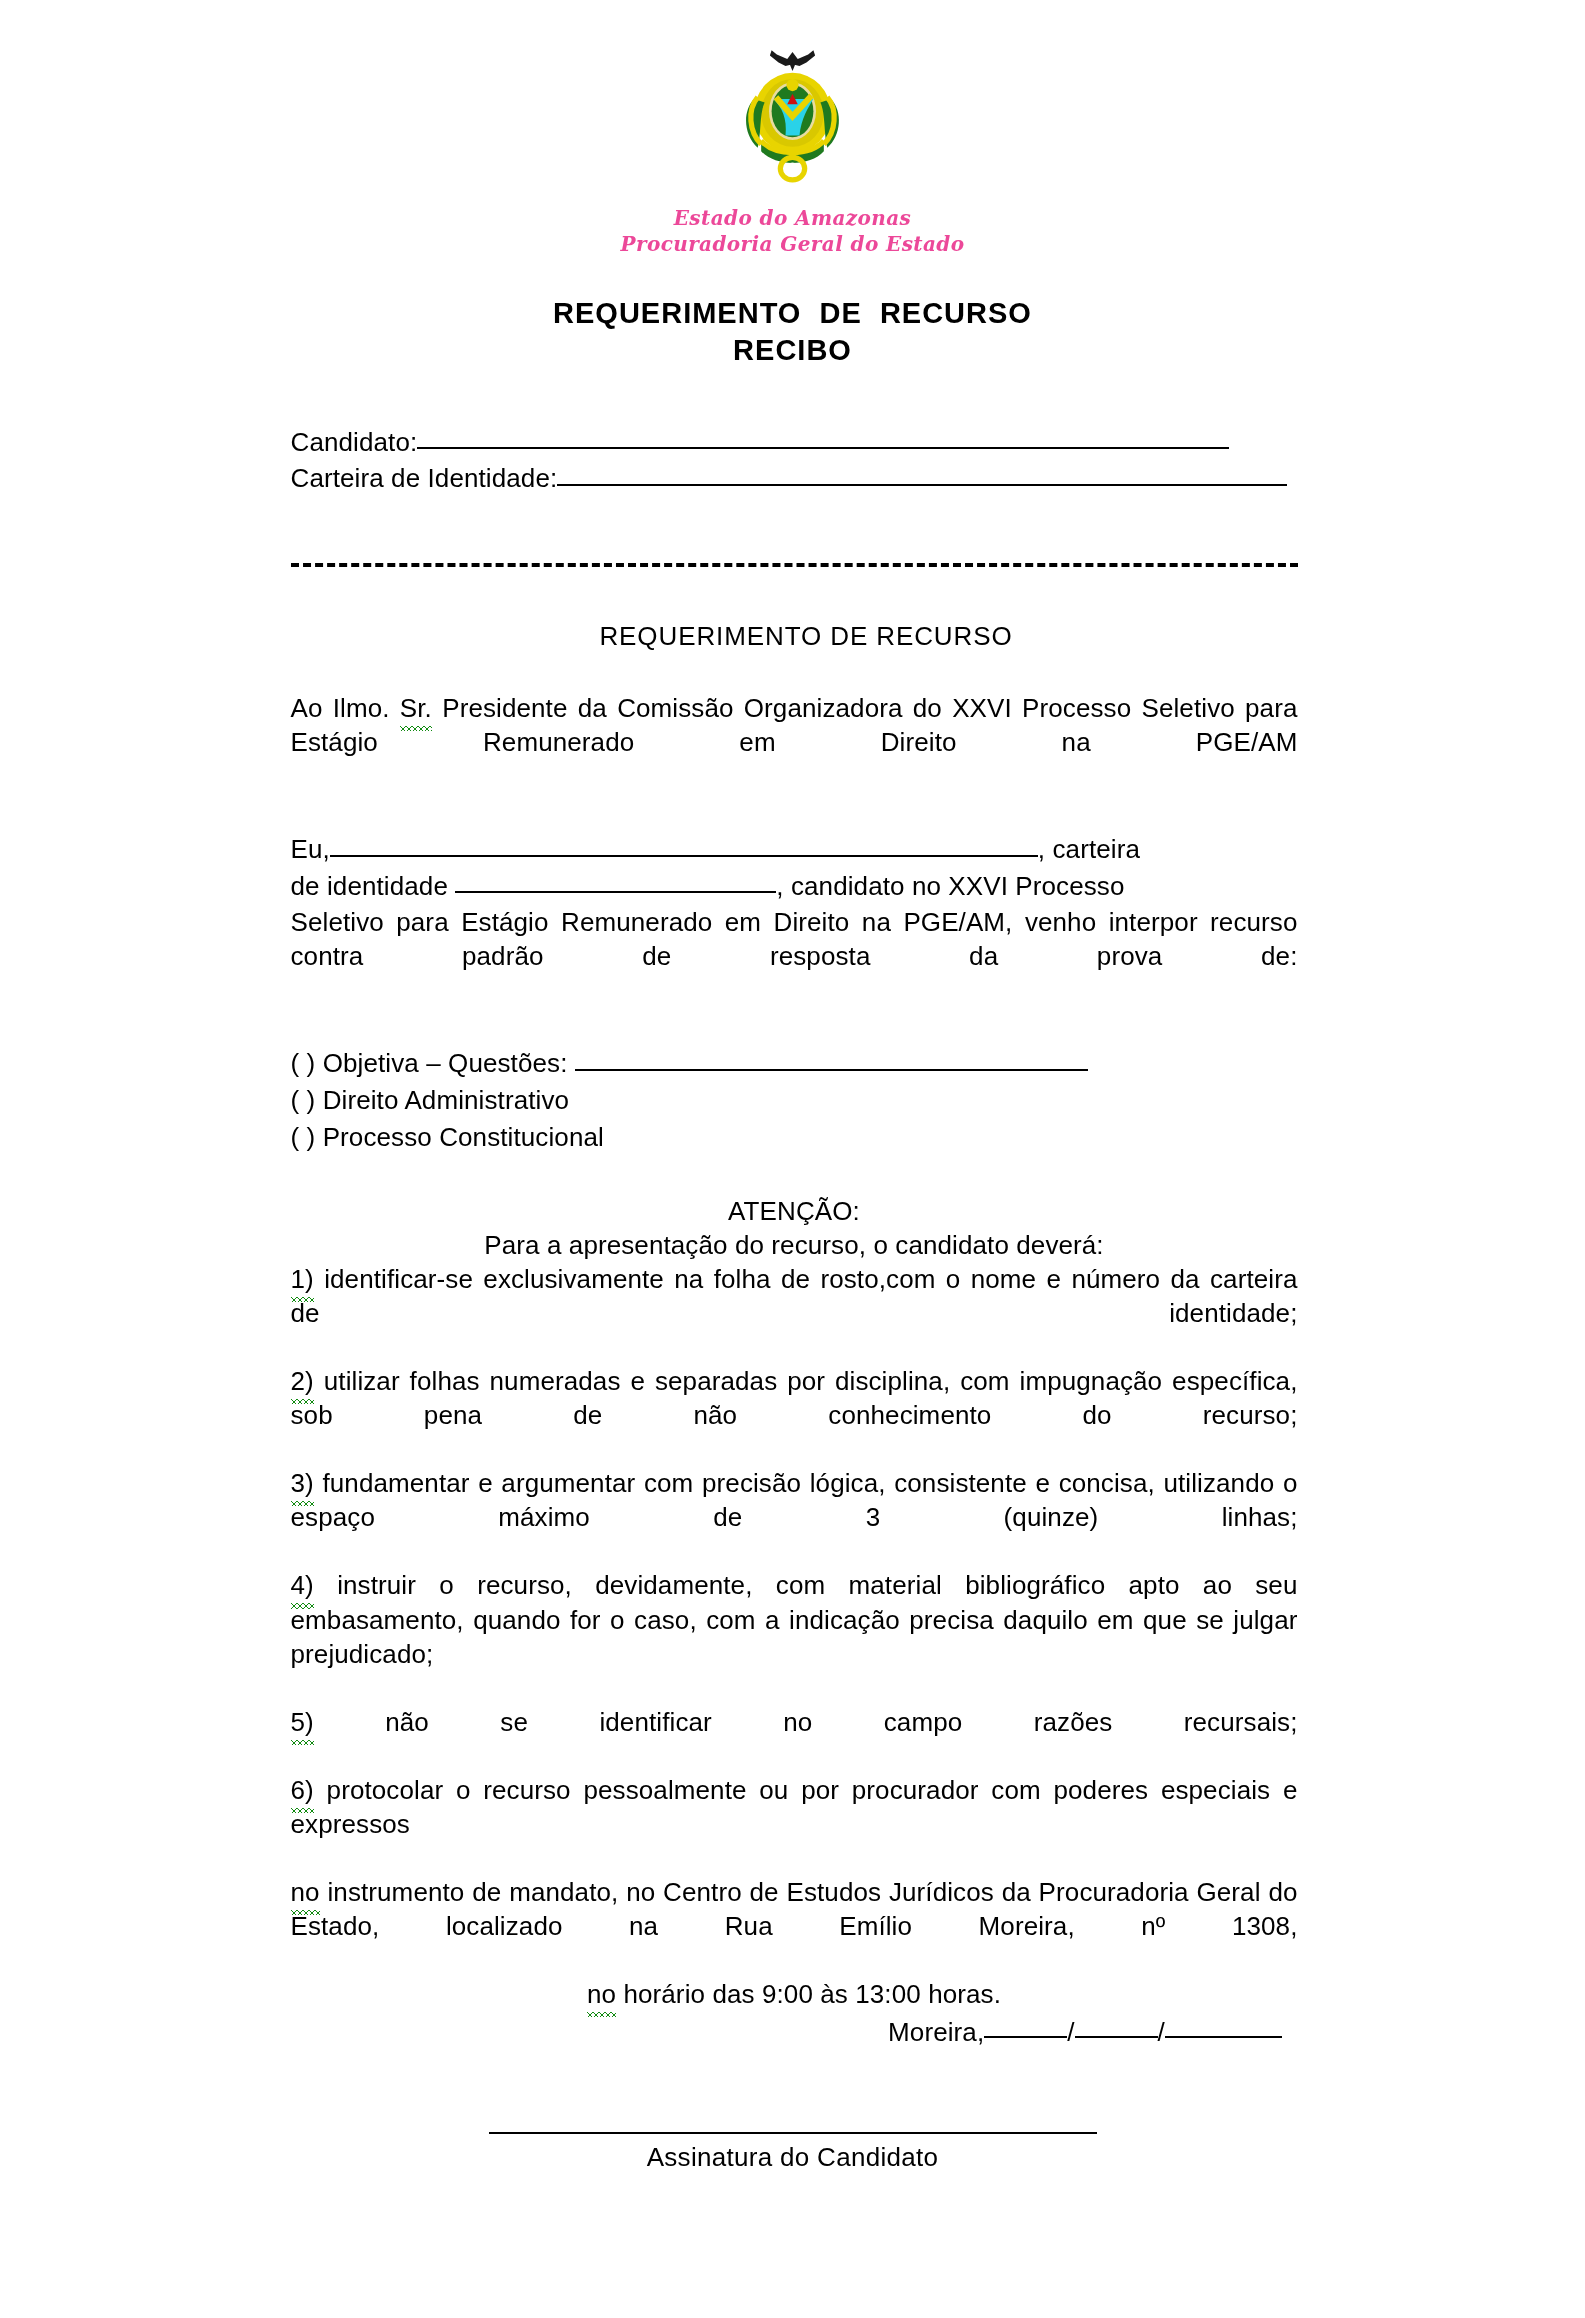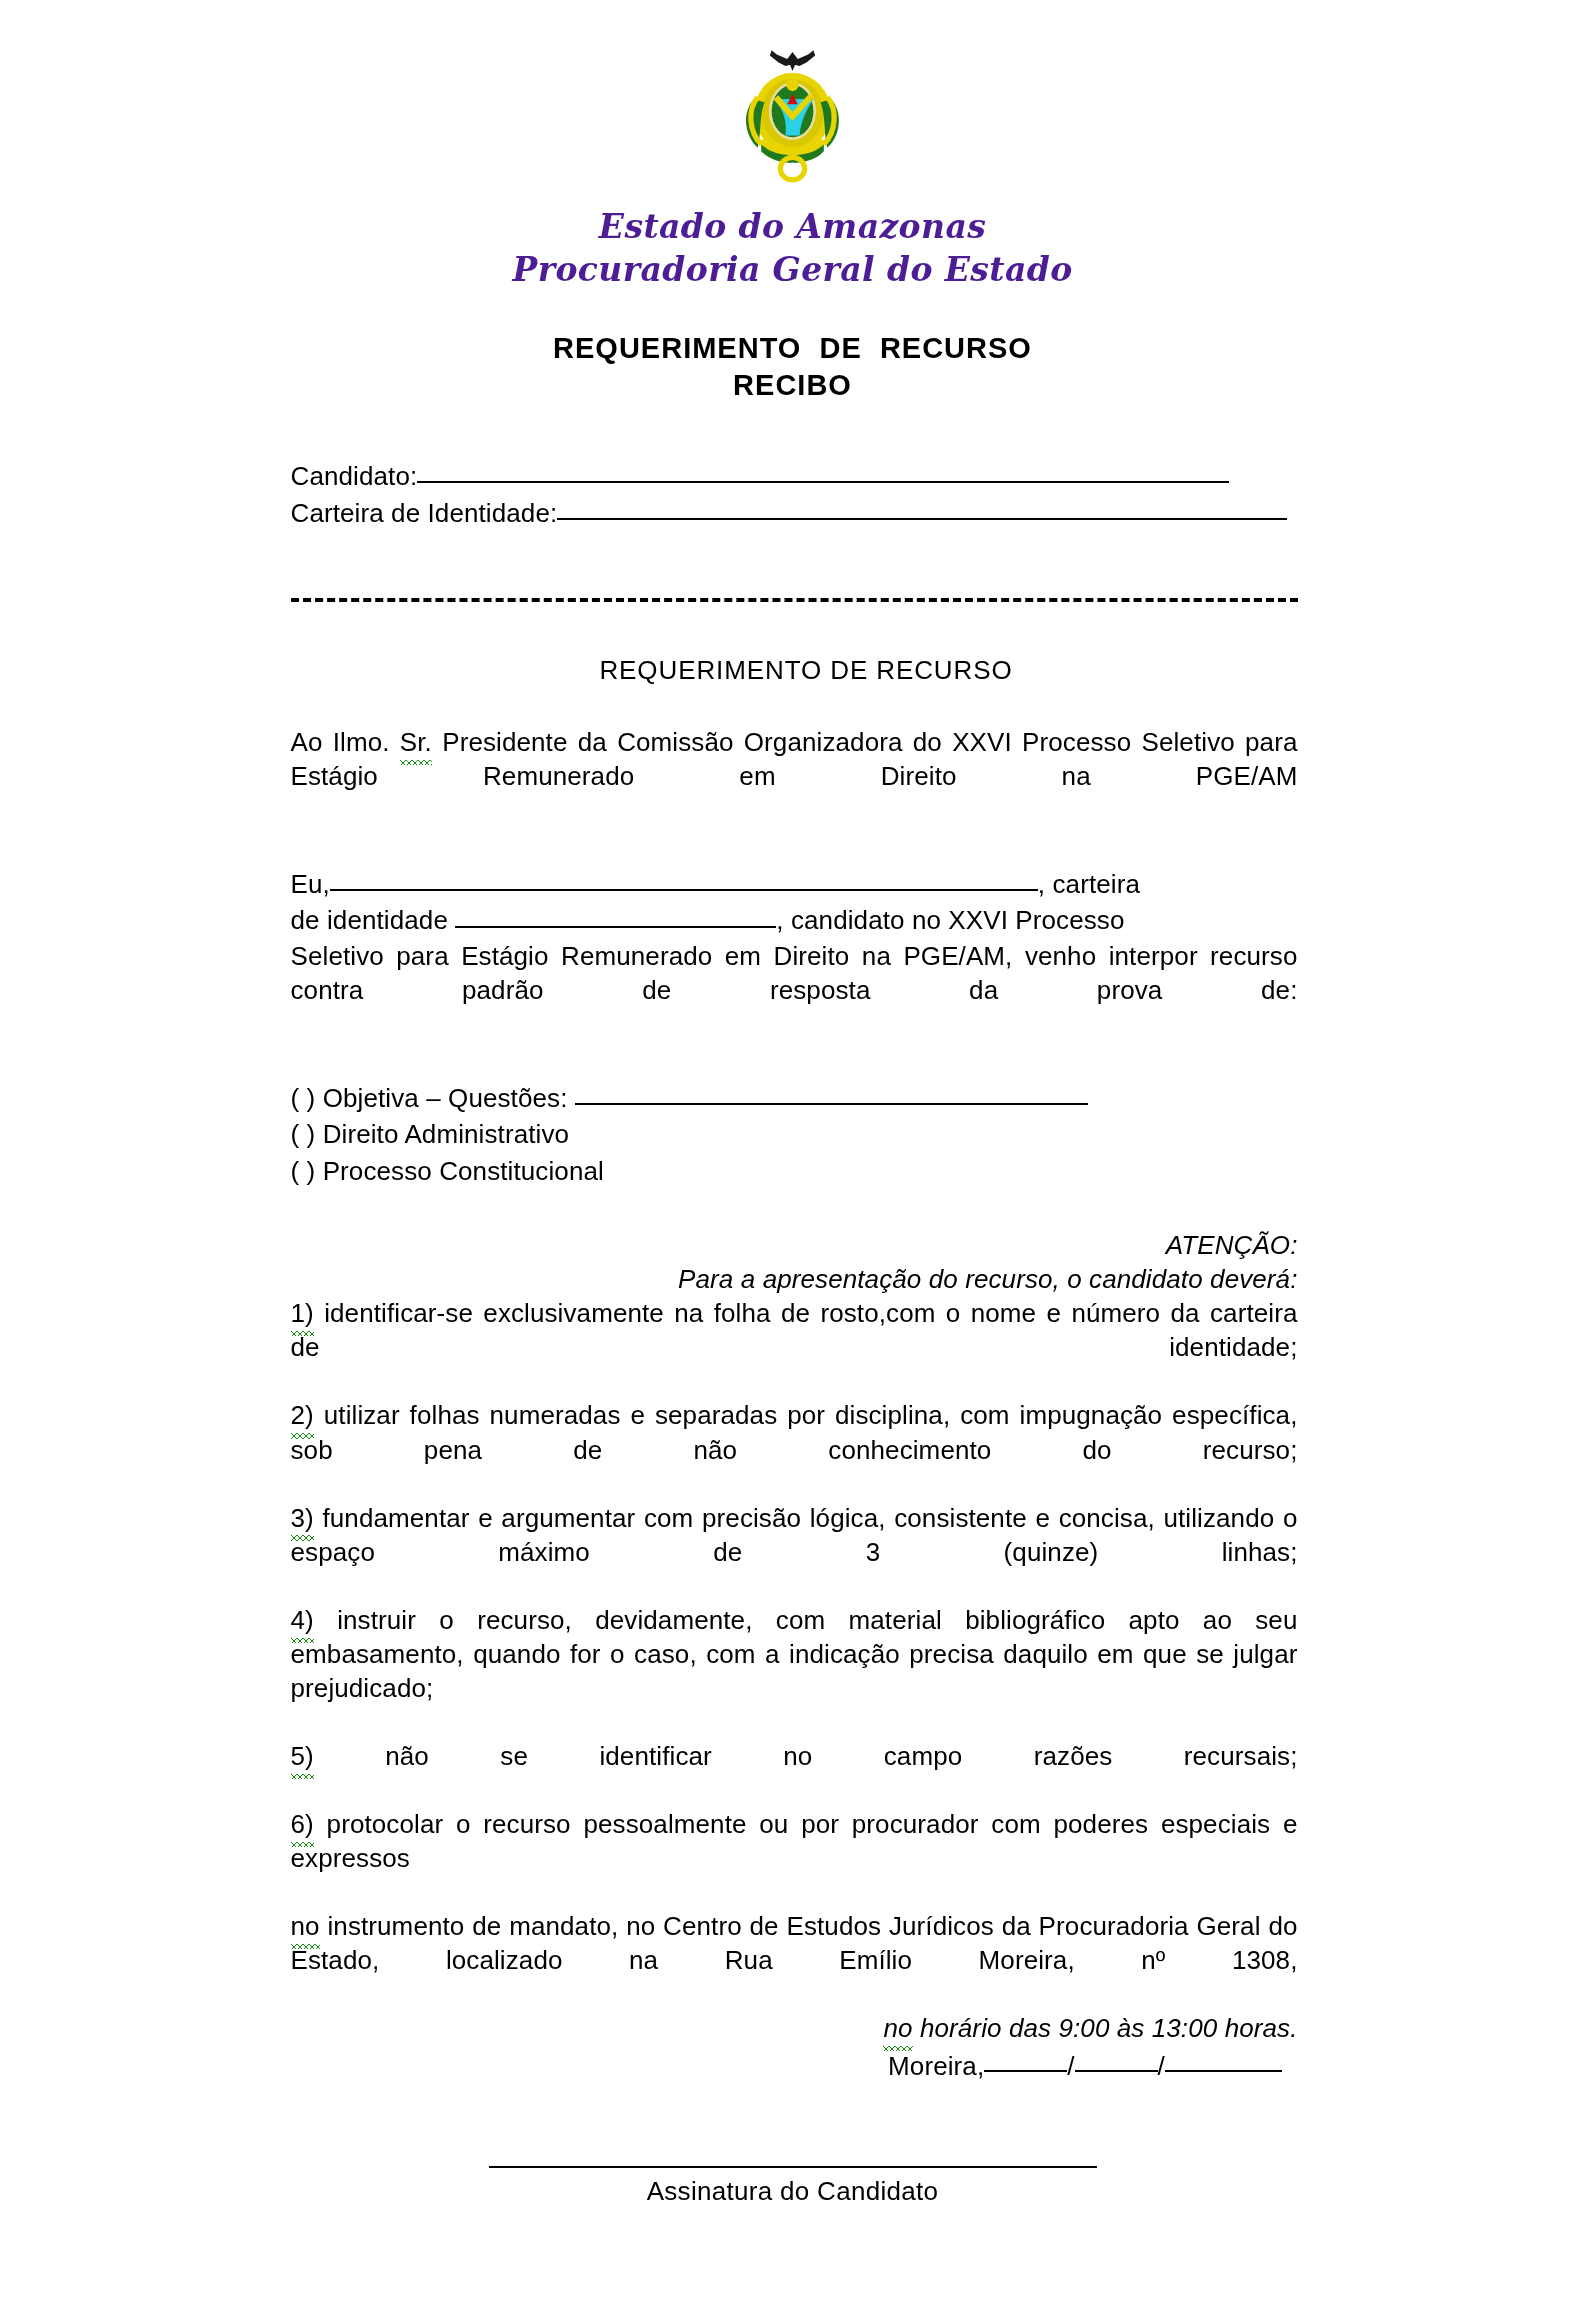--- a/index.html
+++ b/index.html
@@ -38,24 +38,24 @@
     height: 148px;
     position: relative;
   }
   .crest svg { display: block; }
 
   .org-lines {
     text-align: center;
     font-family: "DejaVu Serif", "Liberation Serif", serif;
     font-style: italic;
     font-weight: 700;
-    font-size: 33px;
+    font-size: 20px;
     line-height: 1.32;
     letter-spacing: 0.4px;
-    color: #4c1d95;
+    color: #ec4899;
     margin-top: 3.5px;
   }
 
   .doc-title {
     text-align: center;
     font-family: "Liberation Sans", sans-serif;
     font-weight: 700;
     font-size: 29px;
     line-height: 1.28;
     letter-spacing: 1px;
@@ -117,24 +117,23 @@
 
   p.just {
     margin: 0;
     text-align: justify;
     text-justify: inter-word;
     font-size: 26px;
     line-height: 1.31;
   }
   p.left {
     margin: 0;
-    text-align: right;
+    text-align: center;
     font-size: 26px;
     line-height: 1.31;
-    font-style: italic;
   }
   p.just.lastline-left:after {
     content: "";
     display: inline-block;
     width: 100%;
   }
 
   .sq {
     position: relative;
     display: inline-block;

